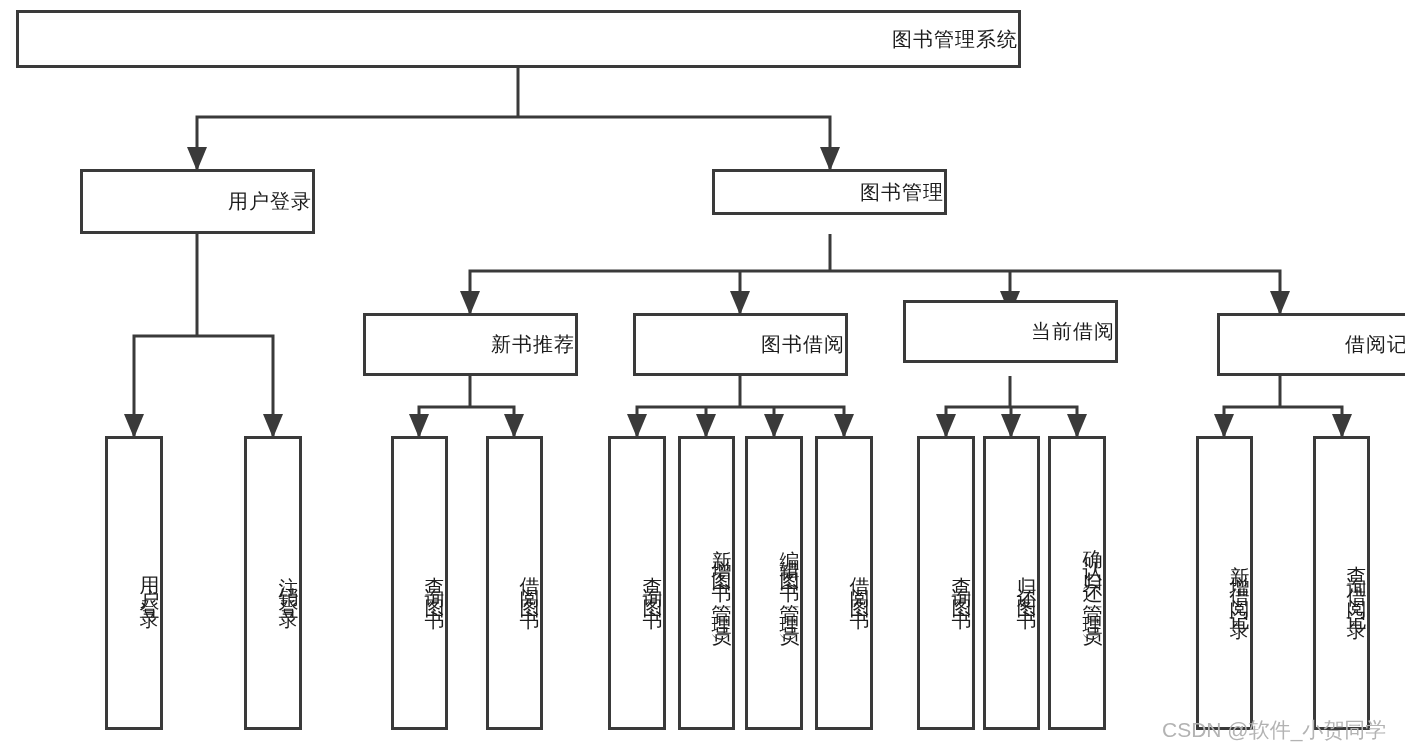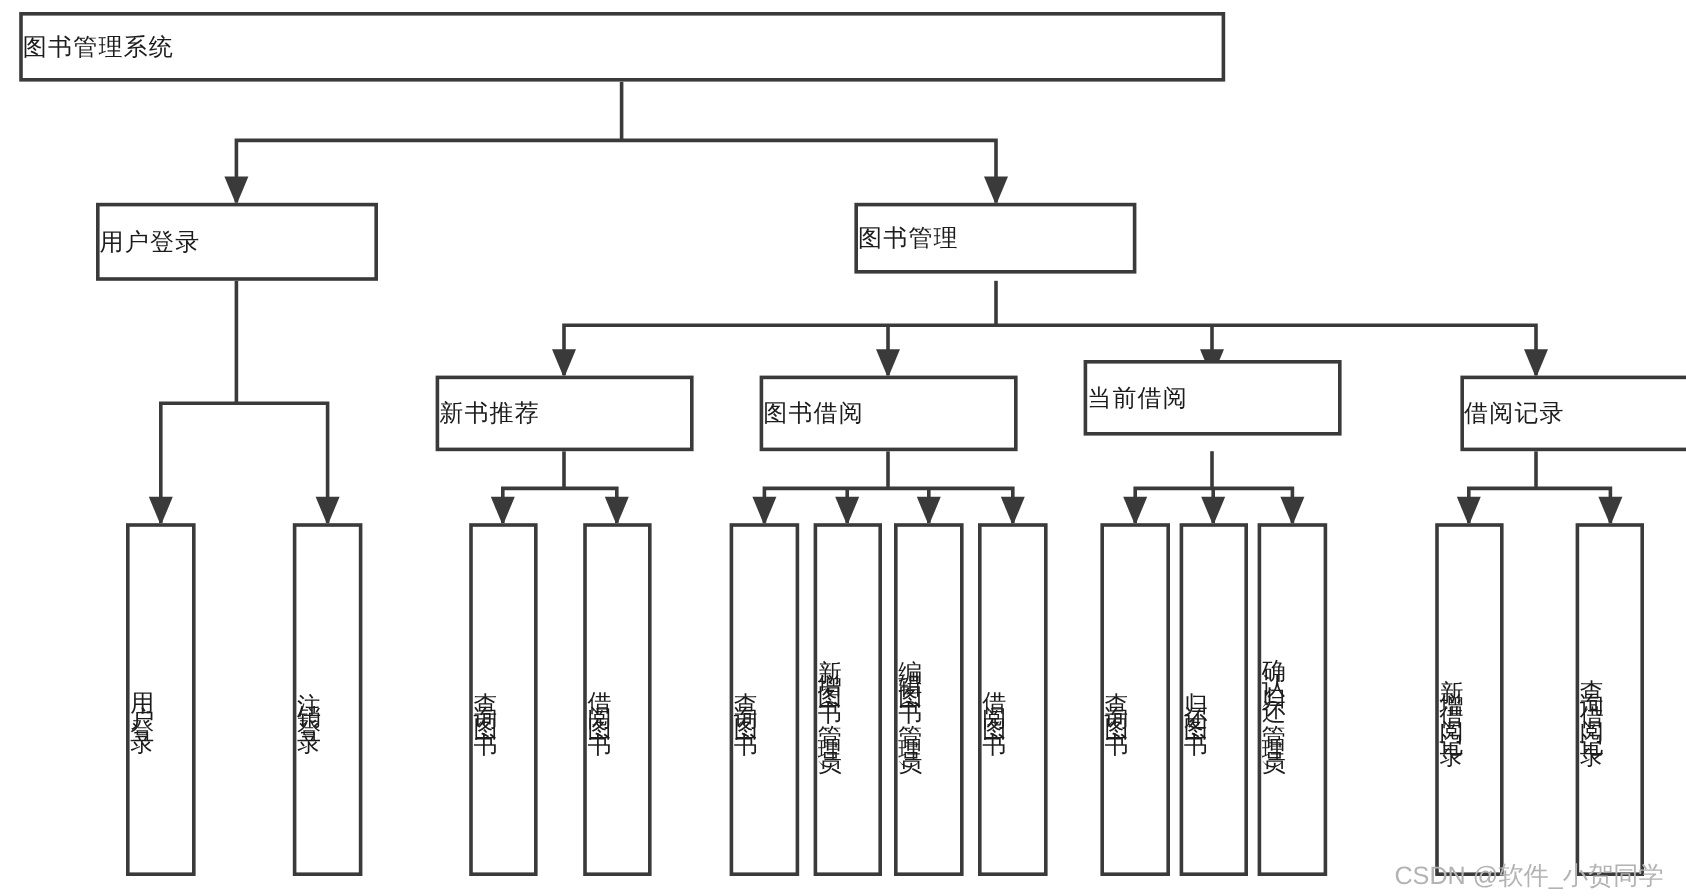--- a/index.html
+++ b/index.html
@@ -18,21 +18,21 @@
     overflow:hidden;
   }
   .connectors{position:absolute;left:0;top:0;width:1405px;height:747px;}
   .connectors path{stroke:var(--line);stroke-width:3;fill:none;}
   .connectors polygon{fill:var(--line);stroke:none;}
   .box{
     position:absolute;
     box-sizing:border-box;
     border:3px solid var(--border);
     background:#fff;
-    display:flex;align-items:center;justify-content:flex-start;
+    display:flex;align-items:center;justify-content:flex-end;
     color:var(--text);
   }
   .hbox span{
     font-size:20px;
     letter-spacing:1px;
     white-space:nowrap;
   }
   .vbox span{
     writing-mode:vertical-rl;
     text-orientation:mixed;
@@ -117,21 +117,21 @@
     </g>
   </svg>
 
   <div class="box hbox" style="left:16px;top:10px;width:1005px;height:58px;">
     <span>图书管理系统</span>
   </div>
 
   <div class="box hbox" style="left:80px;top:169px;width:235px;height:65px;">
     <span>用户登录</span>
   </div>
-  <div class="box hbox" style="left:712px;top:169px;width:235px;height:59px;">
+  <div class="box hbox" style="left:712px;top:169px;width:235px;height:46px;">
     <span>图书管理</span>
   </div>
 
   <div class="box hbox" style="left:363px;top:313px;width:215px;height:63px;">
     <span>新书推荐</span>
   </div>
   <div class="box hbox" style="left:633px;top:313px;width:215px;height:63px;">
     <span>图书借阅</span>
   </div>
   <div class="box hbox" style="left:903px;top:300px;width:215px;height:63px;">

